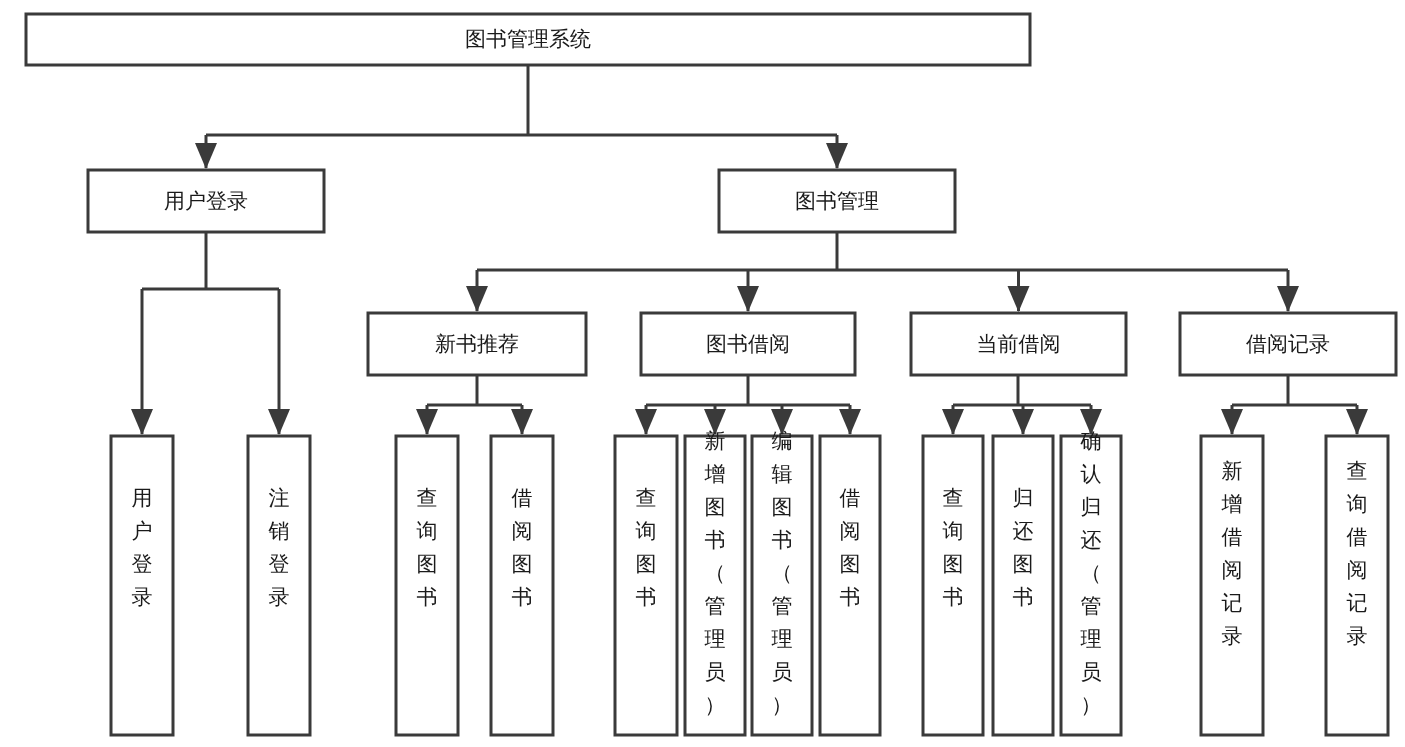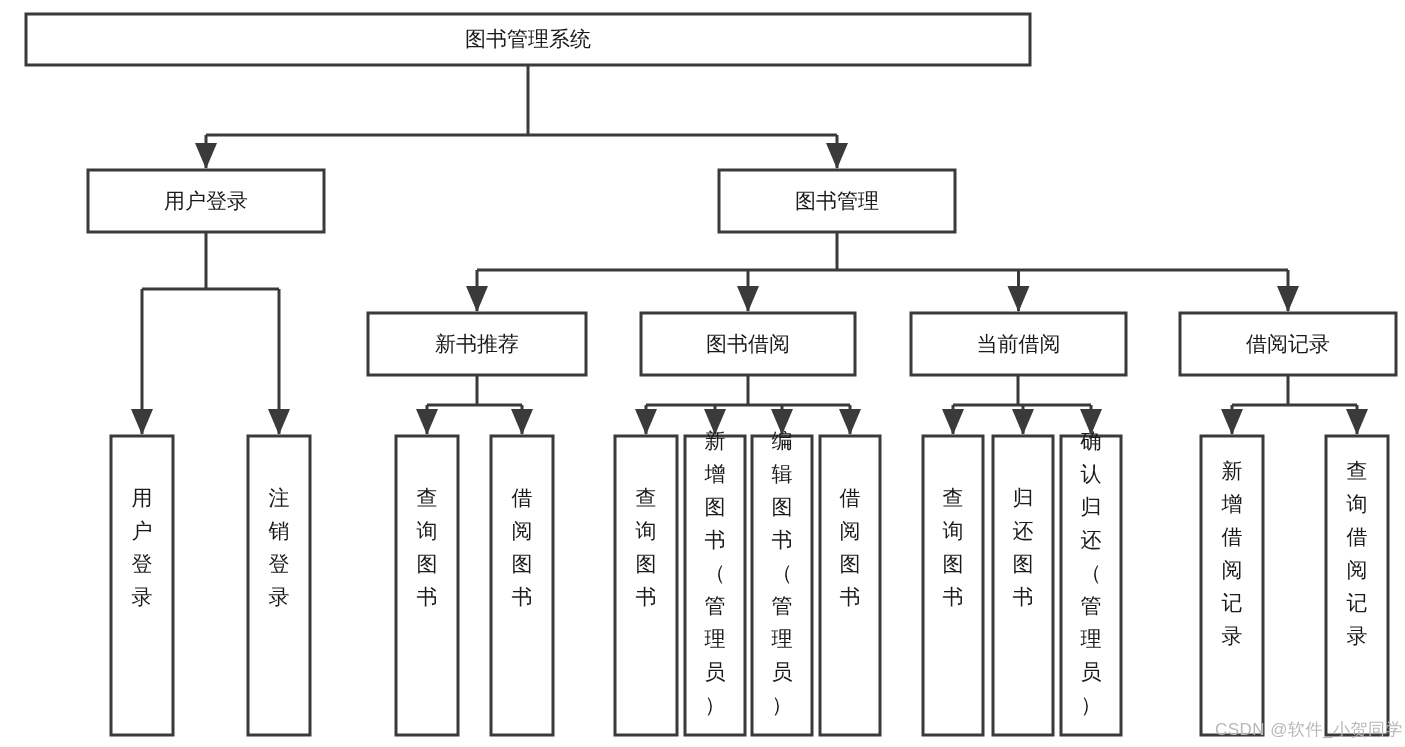--- a/index.html
+++ b/index.html
@@ -201,14 +201,13 @@
         <g>
           <rect x="1193" y="436" width="62" height="299" class="node-box"></rect>
           <text x="1224" y="478" class="node-label-v"><tspan x="1224" dy="0">新</tspan><tspan x="1224" dy="33">增</tspan><tspan x="1224" dy="33">借</tspan><tspan x="1224" dy="33">阅</tspan><tspan x="1224" dy="33">记</tspan><tspan x="1224" dy="33">录</tspan></text>
         </g>
         <g>
           <rect x="1318" y="436" width="62" height="299" class="node-box"></rect>
           <text x="1349" y="478" class="node-label-v"><tspan x="1349" dy="0">查</tspan><tspan x="1349" dy="33">询</tspan><tspan x="1349" dy="33">借</tspan><tspan x="1349" dy="33">阅</tspan><tspan x="1349" dy="33">记</tspan><tspan x="1349" dy="33">录</tspan></text>
         </g>
       </g>
   </svg>
-  <div class="watermark">CSDN @软件_小贺同学</div>
 </div>
 
 </body></html>

